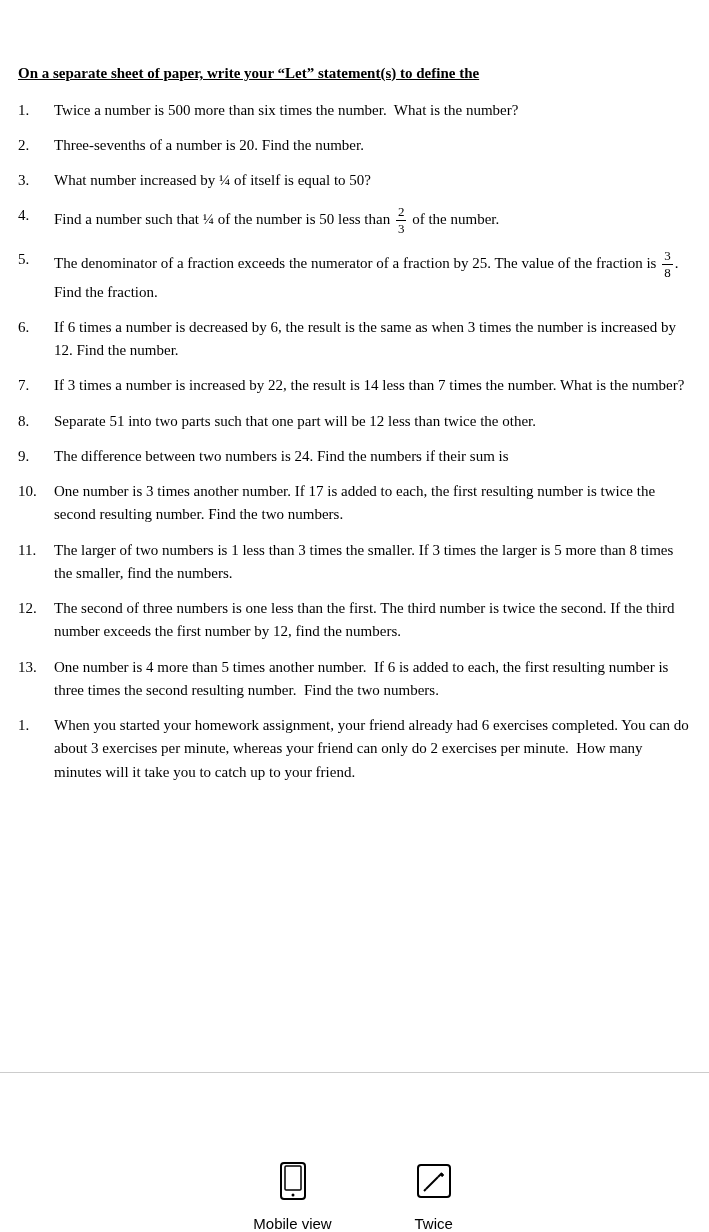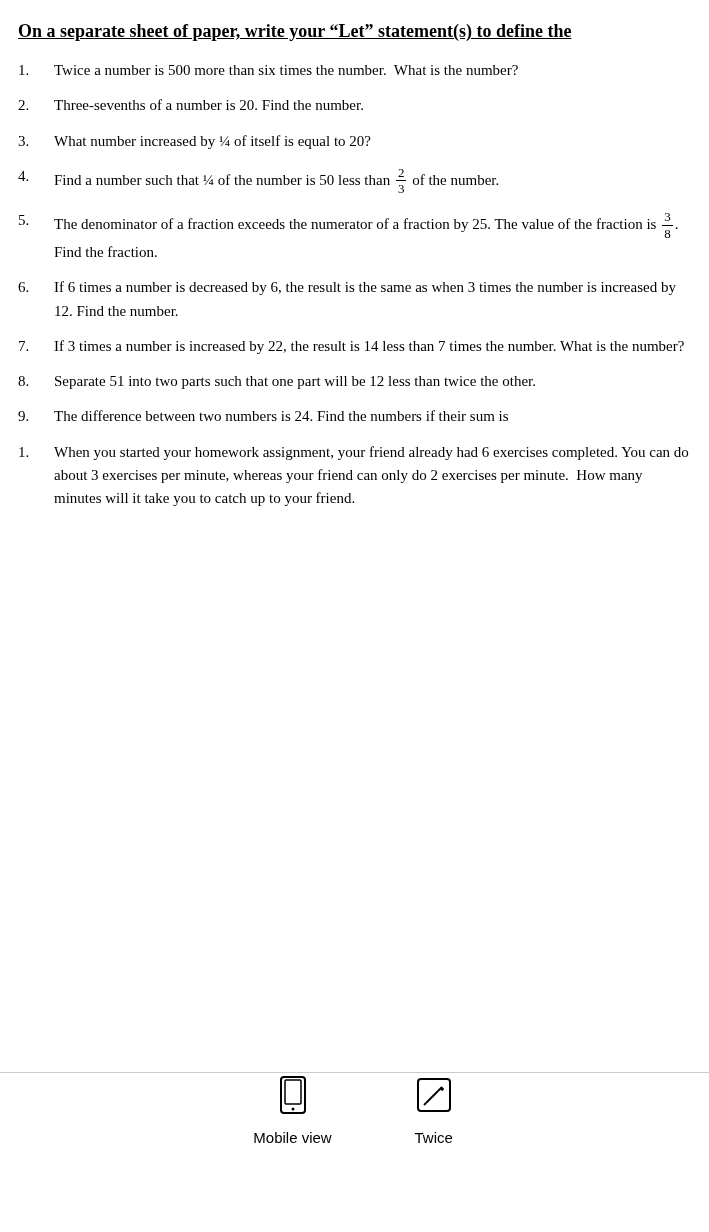--- a/index.html
+++ b/index.html
@@ -20,24 +20,25 @@
     }
 
     .content-area {
       flex: 1;
       padding: 18px 18px 18px 18px;
       overflow: hidden;
     }
 
     .instructions {
       font-weight: bold;
-      font-size: 18px;
+      font-size: 15px;
       line-height: 1.5;
       margin-bottom: 14px;
       text-decoration: underline;
+      margin-top: 44px;
     }
 
     .problem-list {
       list-style: none;
       padding: 0;
     }
 
     .problem-item {
       display: flex;
       margin-bottom: 12px;
@@ -76,21 +77,21 @@
 
     .fraction .denominator {
       padding: 0 2px;
       line-height: 1.2;
     }
 
     .footer-bar {
       border-top: 1.5px solid #ccc;
       height: 160px;
       display: flex;
-      align-items: flex-start;
+      align-items: flex-end;
       justify-content: center;
       gap: 80px;
       background: #fff;
     }
 
     .footer-action {
       display: flex;
       flex-direction: column;
       align-items: center;
       gap: 8px;
@@ -125,21 +126,21 @@
       <span class="problem-text">Twice a number is 500 more than six times the number.&nbsp; What is the number?</span>
     </li>
 
     <li class="problem-item">
       <span class="problem-number">2.</span>
       <span class="problem-text">Three-sevenths of a number is 20. Find the number.</span>
     </li>
 
     <li class="problem-item">
       <span class="problem-number">3.</span>
-      <span class="problem-text">What number increased by ¼ of itself is equal to 20?</span>
+      <span class="problem-text">What number increased by ¼ of itself is equal to 50?</span>
     </li>
 
     <li class="problem-item">
       <span class="problem-number">4.</span>
       <span class="problem-text">
         Find a number such that ¼ of the number is 50 less than
         <span class="fraction">
           <span class="numerator">2</span>
           <span class="denominator">3</span>
         </span>
@@ -171,23 +172,39 @@
     <li class="problem-item">
       <span class="problem-number">8.</span>
       <span class="problem-text">Separate 51 into two parts such that one part will be 12 less than twice the other.</span>
     </li>
 
     <li class="problem-item">
       <span class="problem-number">9.</span>
       <span class="problem-text">The difference between two numbers is 24. Find the numbers if their sum is</span>
     </li>
 
-
-
-
+    <li class="problem-item">
+      <span class="problem-number">10.</span>
+      <span class="problem-text">One number is 3 times another number. If 17 is added to each, the first resulting number is twice the second resulting number. Find the two numbers.</span>
+    </li>
+
+    <li class="problem-item">
+      <span class="problem-number">11.</span>
+      <span class="problem-text">The larger of two numbers is 1 less than 3 times the smaller. If 3 times the larger is 5 more than 8 times the smaller, find the numbers.</span>
+    </li>
+
+    <li class="problem-item">
+      <span class="problem-number">12.</span>
+      <span class="problem-text">The second of three numbers is one less than the first. The third number is twice the second. If the third number exceeds the first number by 12, find the numbers.</span>
+    </li>
+
+    <li class="problem-item">
+      <span class="problem-number">13.</span>
+      <span class="problem-text">One number is 4 more than 5 times another number.&nbsp; If 6 is added to each, the first resulting number is three times the second resulting number.&nbsp; Find the two numbers.</span>
+    </li>
 
     <li class="problem-item">
       <span class="problem-number">1.</span>
       <span class="problem-text">When you started your homework assignment, your friend already had 6 exercises completed. You can do about 3 exercises per minute, whereas your friend can only do 2 exercises per minute.&nbsp; How many minutes will it take you to catch up to your friend.</span>
     </li>
 
   </ol>
 </div>
 
 <div class="footer-bar">

